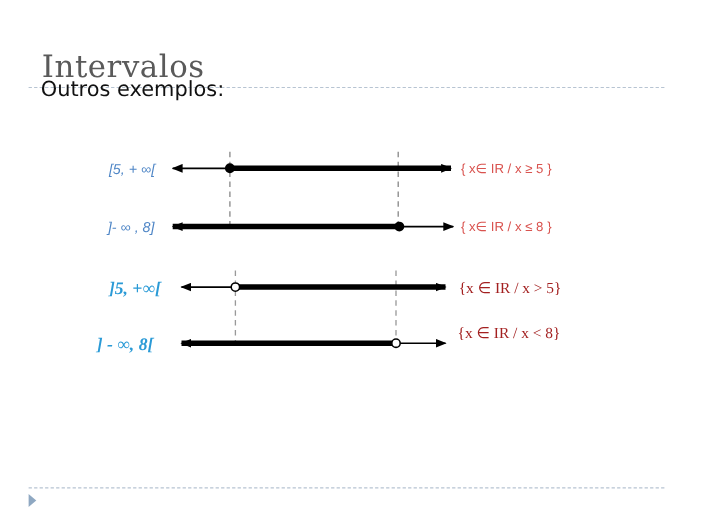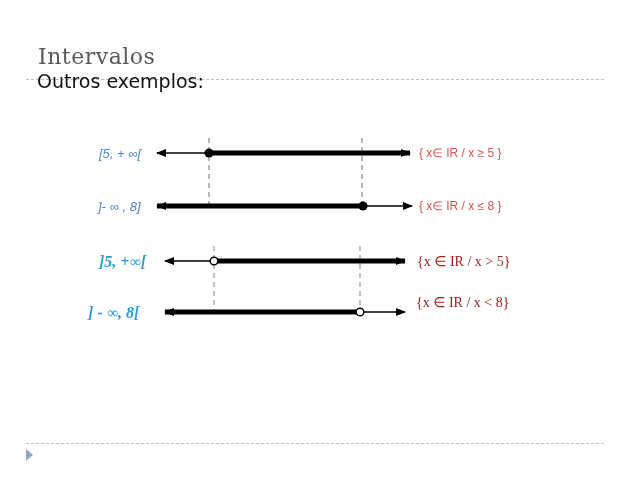--- a/index.html
+++ b/index.html
@@ -1,20 +1,20 @@
 <!DOCTYPE html>
 <html><head>
   <meta charset="utf-8">
   <style>
     html, body { margin: 0; padding: 0; background: #ffffff; }
     body { width: 638px; height: 479px; position: relative; overflow: hidden; }
     .slide-title {
       position: absolute; left: 38px; top: 44px;
       font-family: "DejaVu Serif", "Liberation Serif", serif;
-      font-size: 22px; color: #5a5a5a; letter-spacing: 0.5px;
+      font-size: 28px; color: #5a5a5a; letter-spacing: 0.5px;
     }
     .rule {
       position: absolute; left: 26px; width: 578px; height: 0;
       border-top: 1px dashed #b7c4d2;
     }
     .subtitle {
       position: absolute; left: 37px; top: 70px;
       font-family: "DejaVu Sans", "Liberation Sans", sans-serif;
       font-size: 19px; color: #111111;
     }

